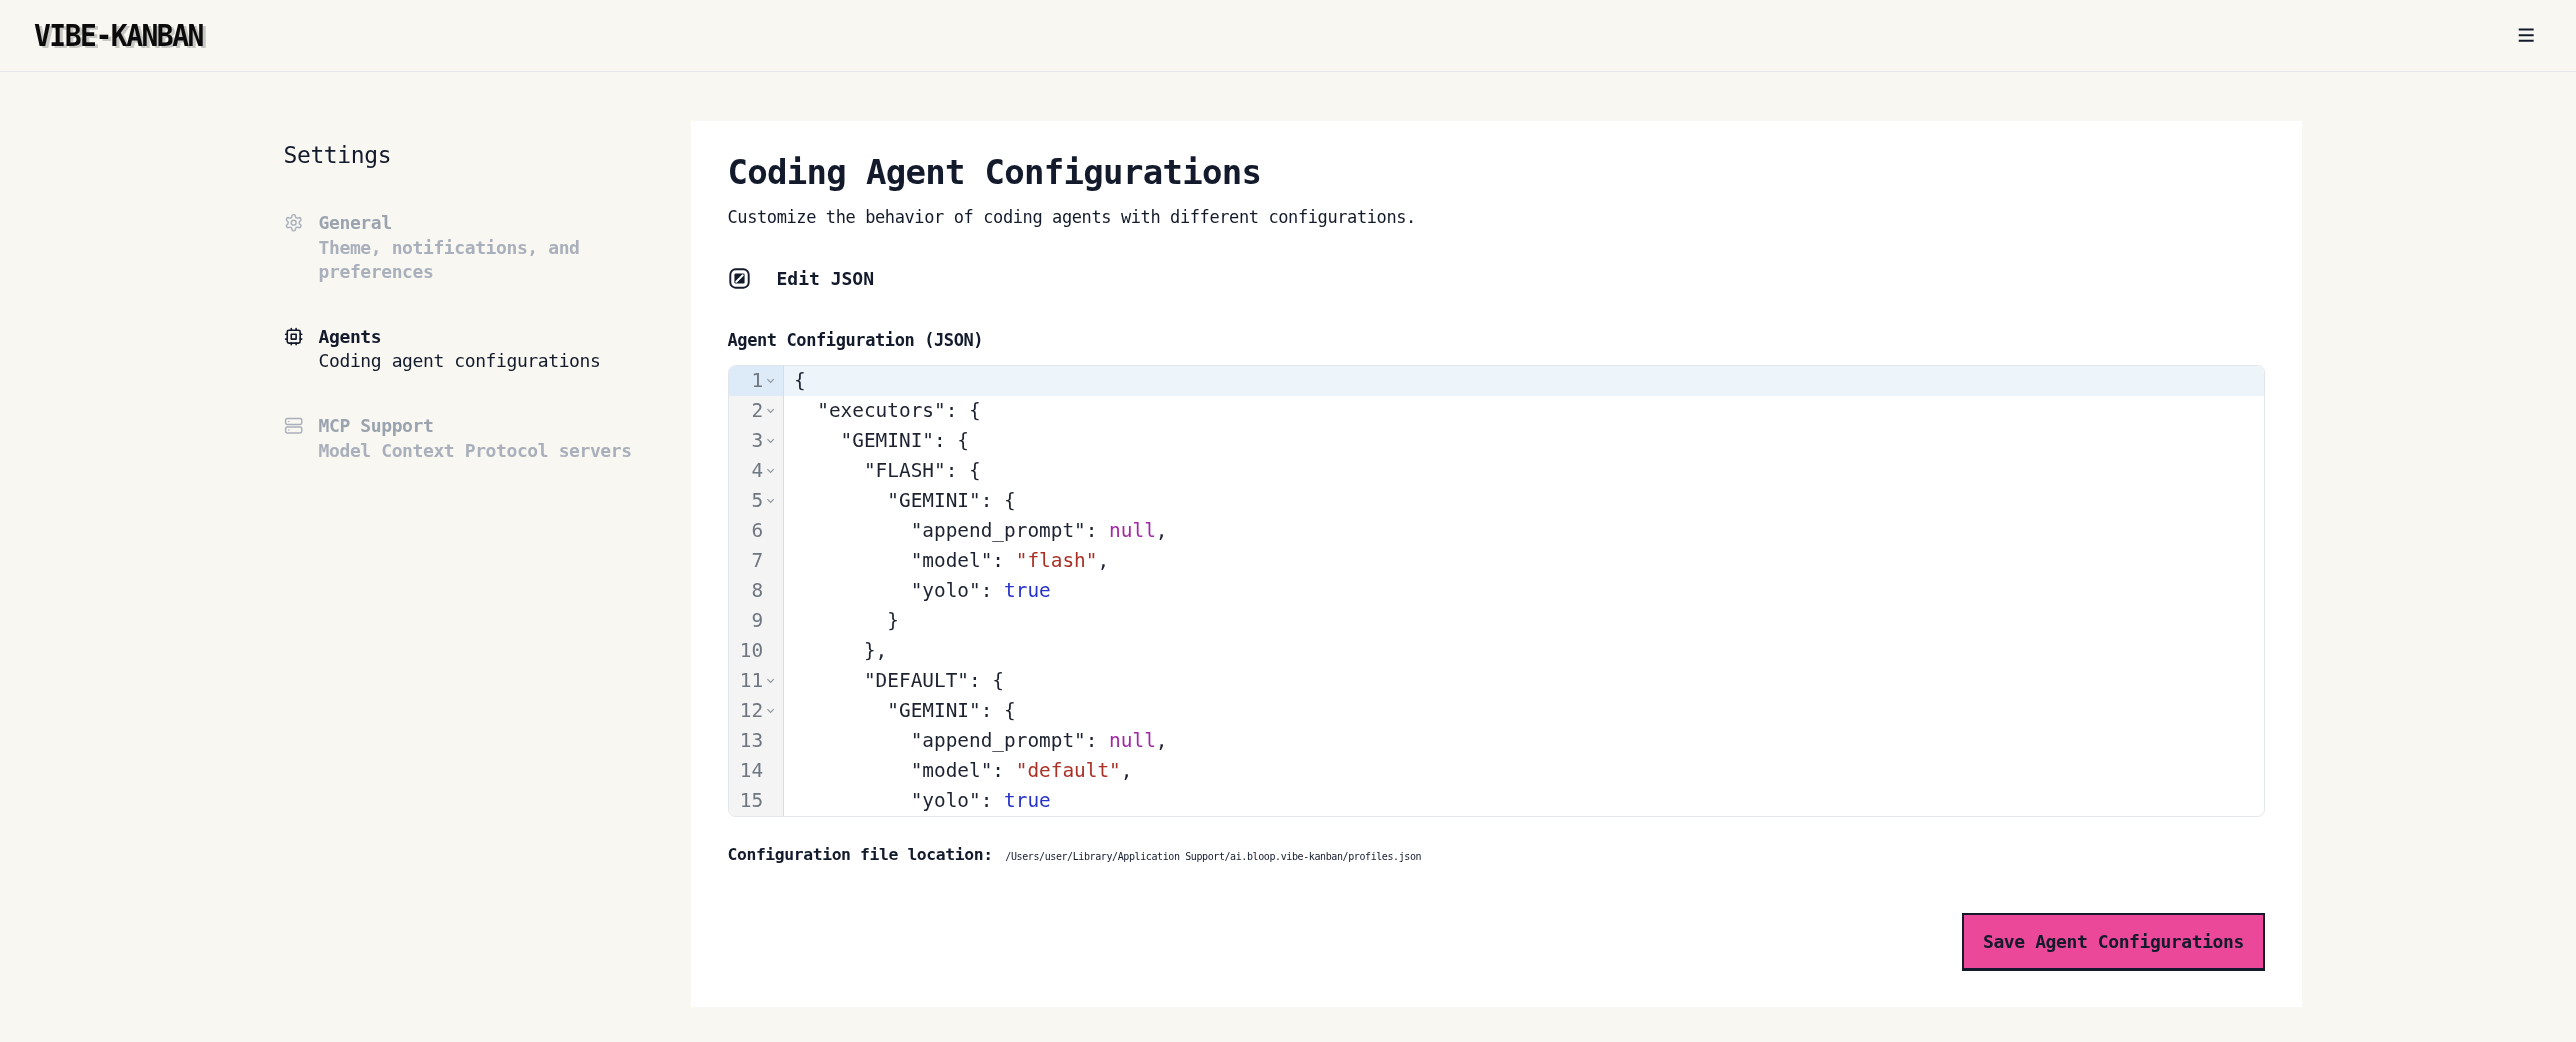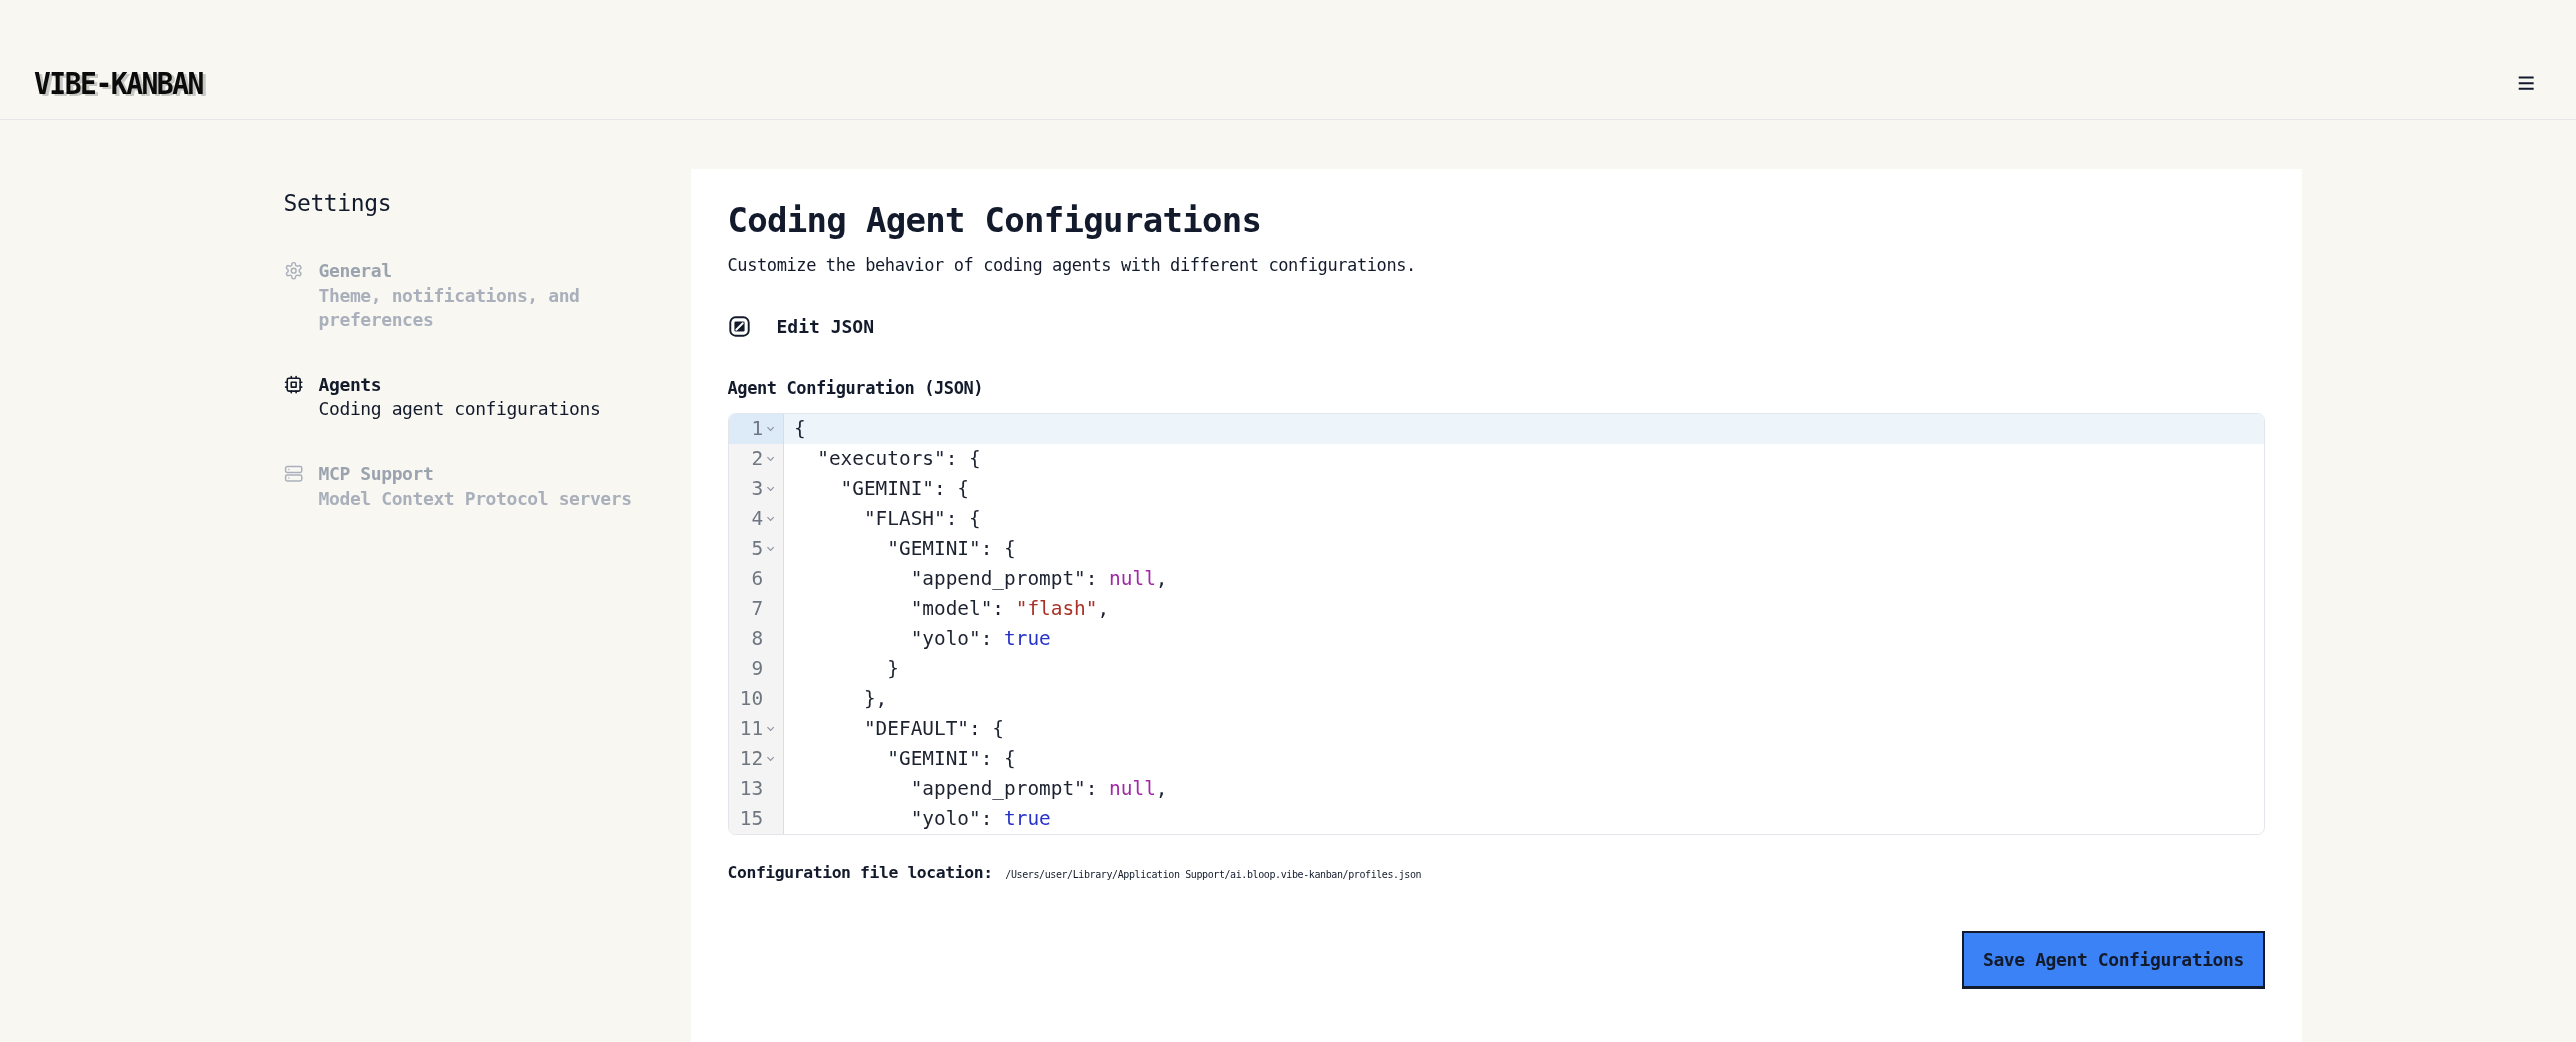--- a/index.html
+++ b/index.html
@@ -9,21 +9,21 @@
     --code-plain:#1c2230; --code-string:#a93126; --code-null:#a227a6; --code-bool:#2733c8;
   }
   *{box-sizing:border-box;}
   html,body{margin:0;padding:0;}
   body{
     width:2576px;height:1043px;background:var(--page-bg);color:var(--ink);
     font-family:"DejaVu Sans Mono","Liberation Mono",monospace;overflow:hidden;
   }
   
   .topbar{height:72px;border-bottom:1.5px solid var(--header-border);display:flex;align-items:center;
-    justify-content:space-between;padding:0 34px;margin-top:48px;}
+    justify-content:space-between;padding:0 34px;}
   .logo{font-size:28px;font-weight:bold;letter-spacing:-1.5px;color:#0b0b0b;
     text-shadow:3px 2.2px 0 #c7c7c4;transform:scaleY(1.08);}
   .menu-btn{background:none;border:none;padding:4.5px;cursor:pointer;display:flex;align-items:center;}
   
   .shell{width:2027px;margin:49px auto 0;display:flex;align-items:flex-start;}
   
   .sidebar{width:416px;flex:none;padding:21px 30px 0 9px;}
   .sidebar-title{font-size:23px;font-weight:normal;margin:0 0 43px;letter-spacing:-0.4px;}
   .nav-item{display:flex;gap:15.7px;margin-bottom:40px;cursor:pointer;background:none;border:none;
     padding:0;text-align:left;font:inherit;width:100%;}
@@ -51,21 +51,21 @@
   .cm-num{flex:1;text-align:right;color:var(--line-number);font-size:19.4px;}
   .cm-fold{width:15.7px;flex:none;display:flex;justify-content:center;align-items:center;height:100%;cursor:pointer;}
   .cm-code{flex:1;white-space:pre;padding-left:10.4px;color:var(--code-plain);}
   .cm-row.active .cm-code{background:var(--active-line-bg);}
   .cm-row.active .cm-gutter{background:var(--active-gutter-bg);}
   
   .file-loc{display:flex;align-items:baseline;gap:12.7px;}
   .file-loc-label{font-size:16.4px;font-weight:bold;letter-spacing:-0.4px;}
   .file-loc-path{font-size:10px;letter-spacing:-0.4px;}
   .actions{display:flex;justify-content:flex-end;margin-top:49px;}
-  .save-btn{font:inherit;font-size:18px;font-weight:bold;color:var(--ink);background:#3b82f6;
+  .save-btn{font:inherit;font-size:18px;font-weight:bold;color:var(--ink);background:#ec4899;
     border:2.2px solid var(--ink);border-bottom-width:3.7px;height:58px;padding:0 18.6px;cursor:pointer;
     letter-spacing:-0.4px;}
 </style>
 </head>
 <body>
 
 <div class="page">
 
   <header class="topbar">
     <div class="logo">VIBE-KANBAN</div>
@@ -256,20 +256,27 @@
           </div>
           <div class="cm-row">
             <div class="cm-gutter">
               <span class="cm-num">13</span>
               <span class="cm-fold"></span>
             </div>
             <div class="cm-code"><span>          </span><span style="color: rgb(28, 34, 48);">"append_prompt": </span><span style="color: rgb(162, 39, 166);">null</span><span style="color: rgb(28, 34, 48);">,</span></div>
           </div>
           <div class="cm-row">
             <div class="cm-gutter">
+              <span class="cm-num">14</span>
+              <span class="cm-fold"></span>
+            </div>
+            <div class="cm-code"><span>          </span><span style="color: rgb(28, 34, 48);">"model": </span><span style="color: rgb(169, 49, 38);">"default"</span><span style="color: rgb(28, 34, 48);">,</span></div>
+          </div>
+          <div class="cm-row">
+            <div class="cm-gutter">
               <span class="cm-num">15</span>
               <span class="cm-fold"></span>
             </div>
             <div class="cm-code"><span>          </span><span style="color: rgb(28, 34, 48);">"yolo": </span><span style="color: rgb(39, 51, 200);">true</span></div>
           </div>
         </div>
 
       <div class="file-loc">
         <span class="file-loc-label">Configuration file location:</span>
         <span class="file-loc-path">/Users/user/Library/Application Support/ai.bloop.vibe-kanban/profiles.json</span>

